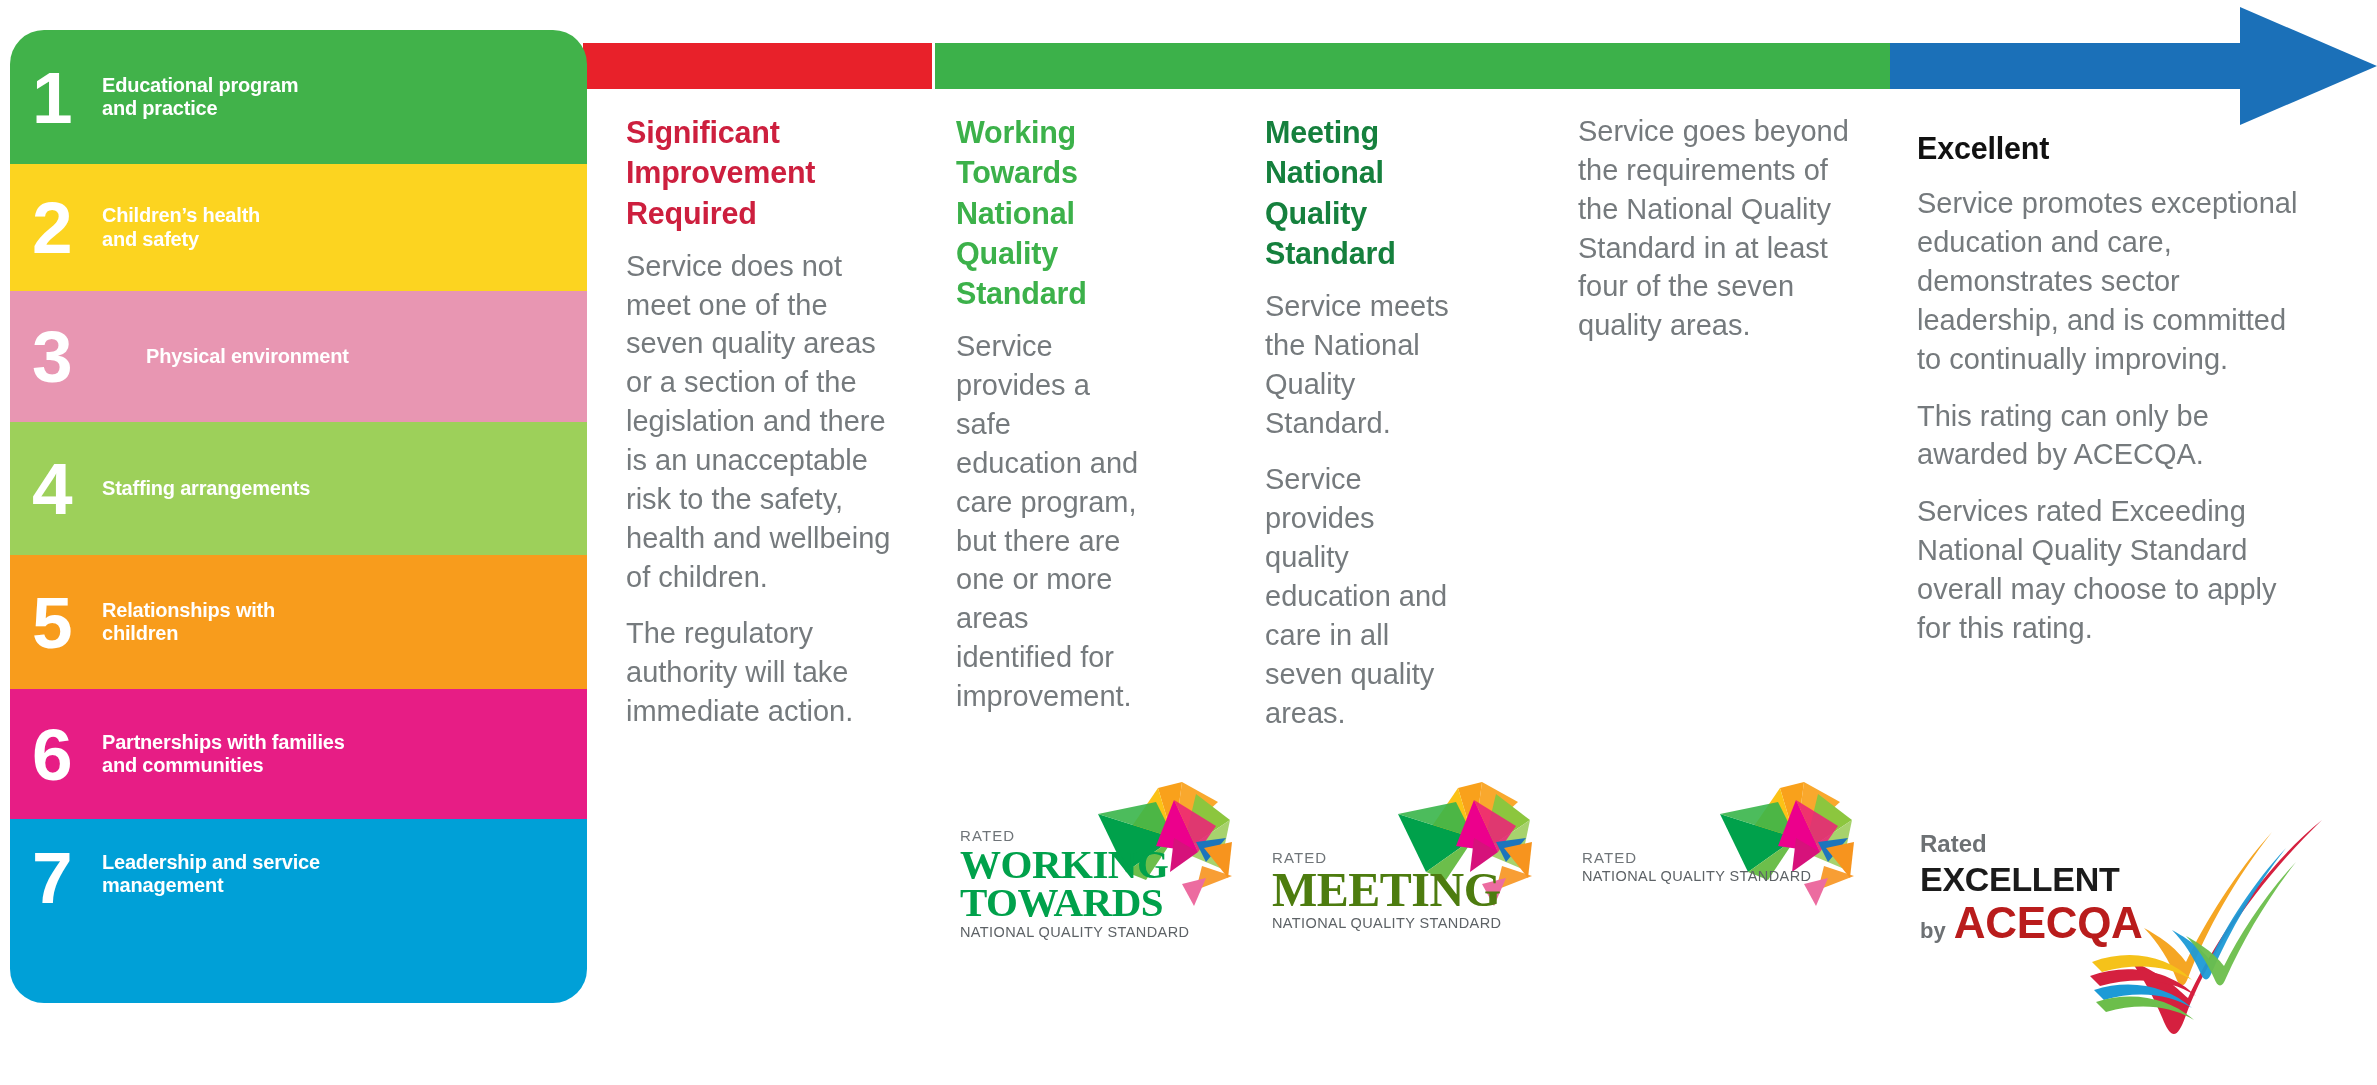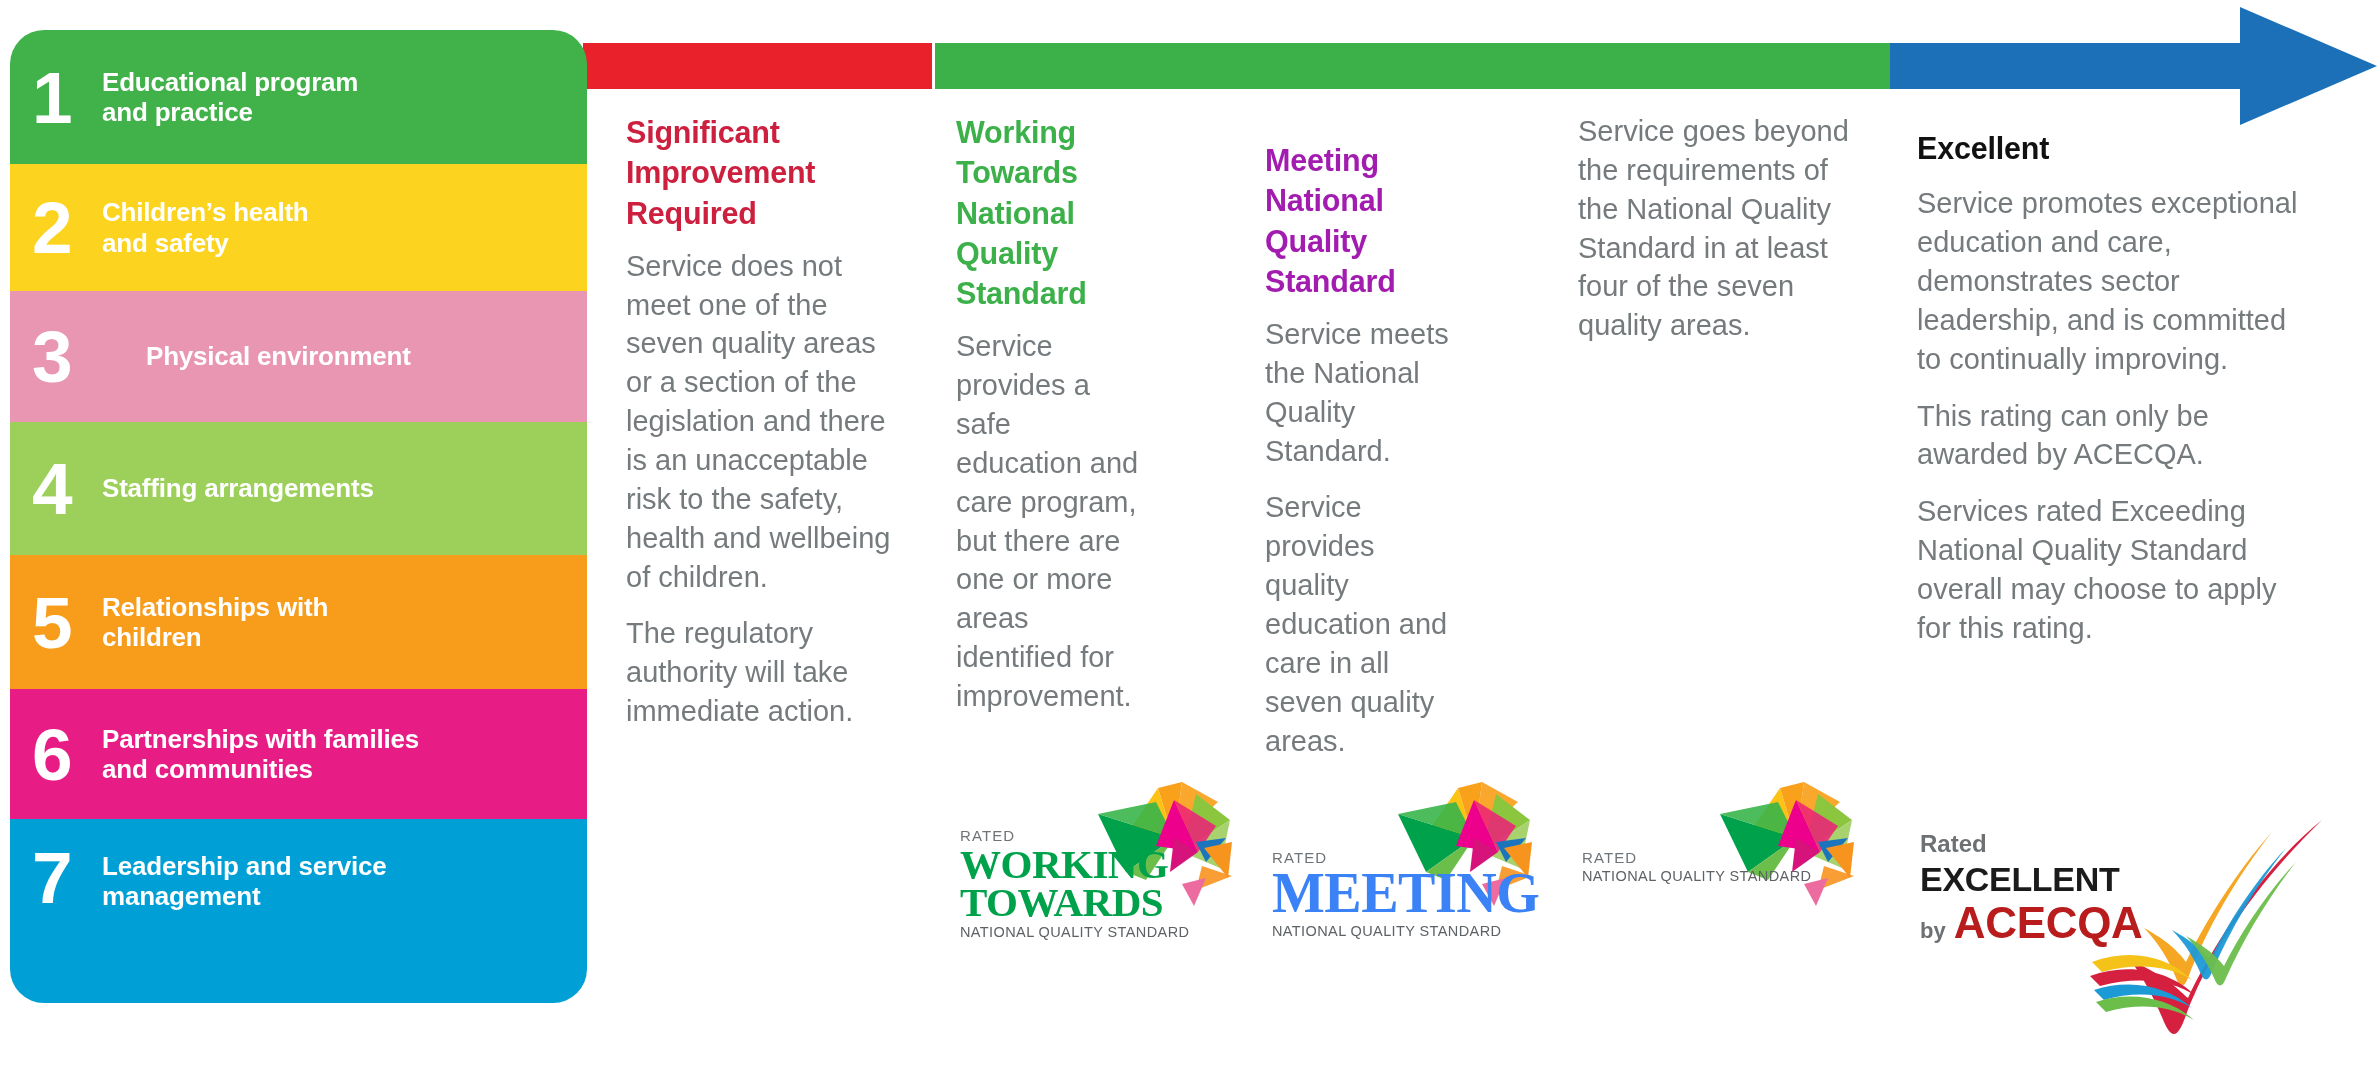--- a/index.html
+++ b/index.html
@@ -69,21 +69,21 @@
     font-size: 73px;
     font-weight: bold;
     line-height: 1;
     width: 66px;
     flex: 0 0 66px;
     text-align: left;
     letter-spacing: -1px;
   }
   .qa-label {
     color: #ffffff;
-    font-size: 26px;
+    font-size: 20px;
     font-weight: bold;
     line-height: 1.16;
     letter-spacing: -0.2px;
     padding-left: 4px;
   }
 
   
   .col {
     position: absolute;
     top: 112px;
@@ -232,21 +232,21 @@
   </div>
 
   <div class="col" style="left:956px;width:188px;">
     <div class="col-title" style="color:#3cb14a;">Working Towards National Quality Standard</div>
     <div class="col-body">
       <p>Service provides a safe education and care program, but there are one or more areas identified for improvement.</p>
     </div>
   </div>
 
   <div class="col" style="left:1265px;width:196px;">
-    <div class="col-title" style="color:#a21caf;margin-top:28px;">Meeting National Quality Standard</div>
+    <div class="col-title" style="color:#15803d;">Meeting National Quality Standard</div>
     <div class="col-body">
       <p>Service meets the National Quality Standard.</p>
       <p>Service provides quality education and care in all seven quality areas.</p>
     </div>
   </div>
 
   <div class="col" style="left:1578px;width:280px;">
     <div class="col-body">
       <p>Service goes beyond the requirements of the National Quality Standard in at least four of the seven quality areas.</p>
     </div>
@@ -300,21 +300,21 @@
       <polygon points="104,20 128,72 86,66" fill="#ec008c"></polygon>
       <polygon points="104,20 128,72 146,46" fill="#ed1e79" opacity="0.85"></polygon>
       <polygon points="104,58 128,72 100,92" fill="#d6127b"></polygon>
       <polygon points="126,62 156,58 136,82" fill="#1c75bc"></polygon>
       <polygon points="134,68 162,62 158,98" fill="#f7941e"></polygon>
       <polygon points="132,86 162,96 126,110" fill="#f7941e" opacity="0.9"></polygon>
       <polygon points="112,104 136,98 124,126" fill="#ec6ca0"></polygon>
     </svg>
     <div class="badge-text" style="left:0;top:70px;">
       <div class="badge-rated">RATED</div>
-      <div class="badge-main" style="color: #3b82f6; font-size: 56px; white-space: pre-line;">MEETING</div>
+      <div class="badge-main" style="color: #4d7c0f; font-size: 48px; white-space: pre-line;">MEETING</div>
       <div class="badge-sub">NATIONAL QUALITY STANDARD</div>
     </div>
   </div>
 
   <div class="badge" style="left:1582px;top:780px;width:290px;height:170px;">
     <svg class="badge-star" width="170" height="135" viewBox="0 0 170 135" style="left:110px;top:0px;">
       <polygon points="88,8 112,2 104,62" fill="#f9a11b"></polygon>
       <polygon points="88,8 104,62 58,52" fill="#fcc216"></polygon>
       <polygon points="112,2 148,22 104,62" fill="#f9a11b" opacity="0.92"></polygon>
       <polygon points="126,14 160,40 112,72" fill="#8cc63e"></polygon>

